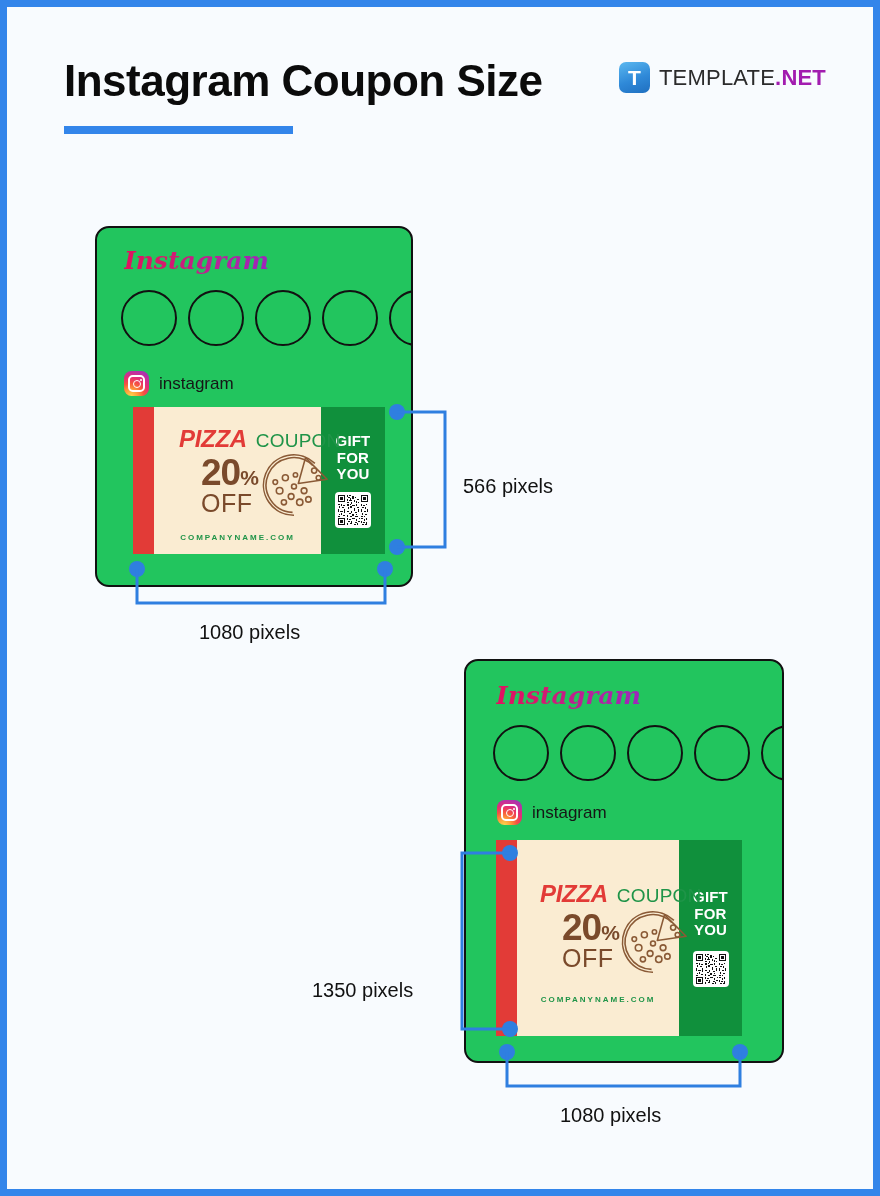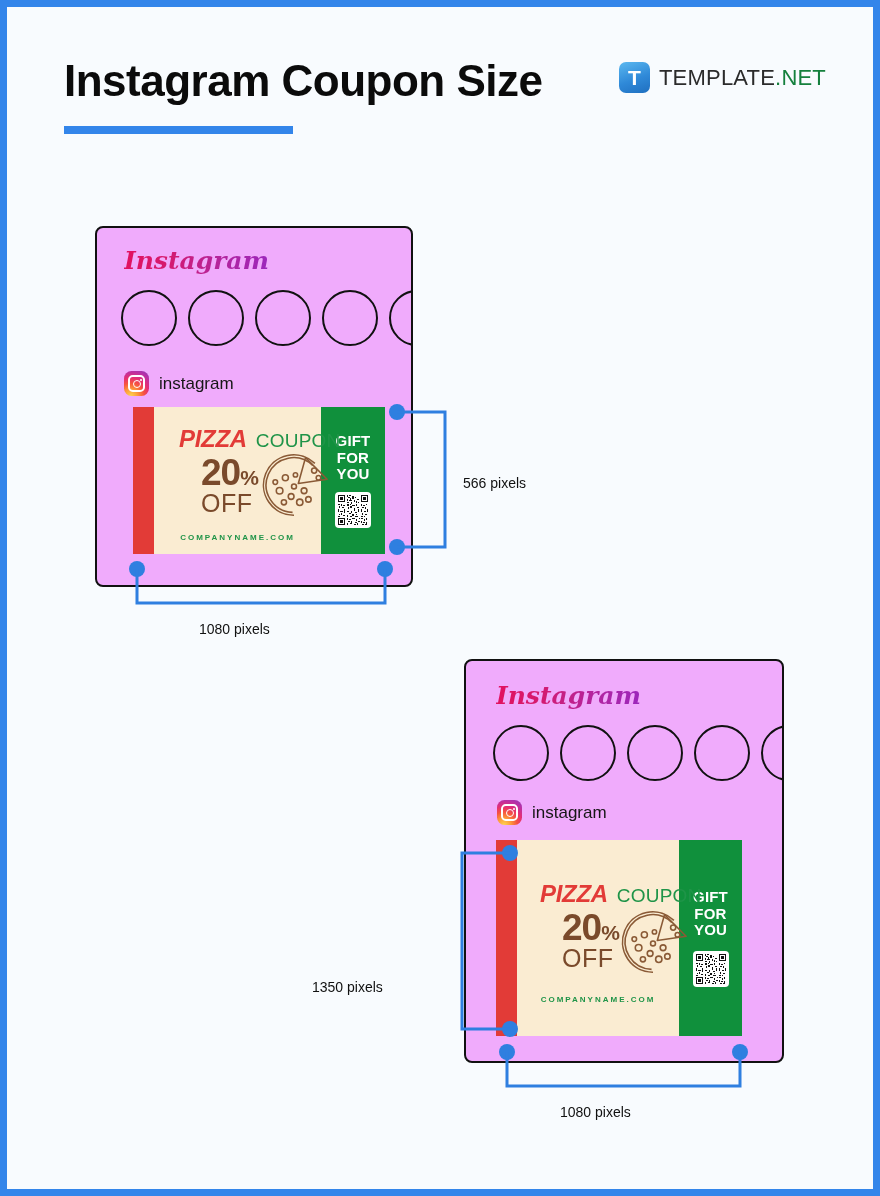--- a/index.html
+++ b/index.html
@@ -51,28 +51,28 @@
   .brand-mark span {
     display: block;
     color: #fff;
     font-size: 21px;
     font-weight: 700;
     line-height: 1;
     margin-top: -1px;
   }
   .brand-text { font-size: 22px; letter-spacing: 0.2px; white-space: nowrap; }
   .brand-text .b1 { font-weight: 400; color: #2b2b2b; }
-  .brand-text .b2 { font-weight: 400; color: #15803d; }
+  .brand-text .b2 { font-weight: 700; color: #a21caf; }
 
   
   .card {
     position: absolute;
-    background: #f0abfc;
+    background: #22c55e;
     border: 2.5px solid #111;
-    border-radius: 8px;
+    border-radius: 14px;
     overflow: hidden;
   }
   .ig-script {
     position: absolute;
     font-family: "DejaVu Serif", serif;
     font-style: italic;
     font-weight: 700;
     background: linear-gradient(95deg, #e2115f 0%, #d51a6e 30%, #b5249c 65%, #9b27bd 100%);
     -webkit-background-clip: text;
     background-clip: text;
@@ -143,21 +143,21 @@
     color: #1f9448;
     font-weight: 700;
     text-align: center;
     white-space: nowrap;
   }
 
   
   .meas-label {
     position: absolute;
     color: #111;
-    font-size: 14px;
+    font-size: 20px;
     white-space: nowrap;
   }
   .anno-svg { position: absolute; overflow: visible; }
 </style>
 </head>
 <body>
 
 <div class="page">
 
   <div class="header-title">Instagram Coupon Size</div>

